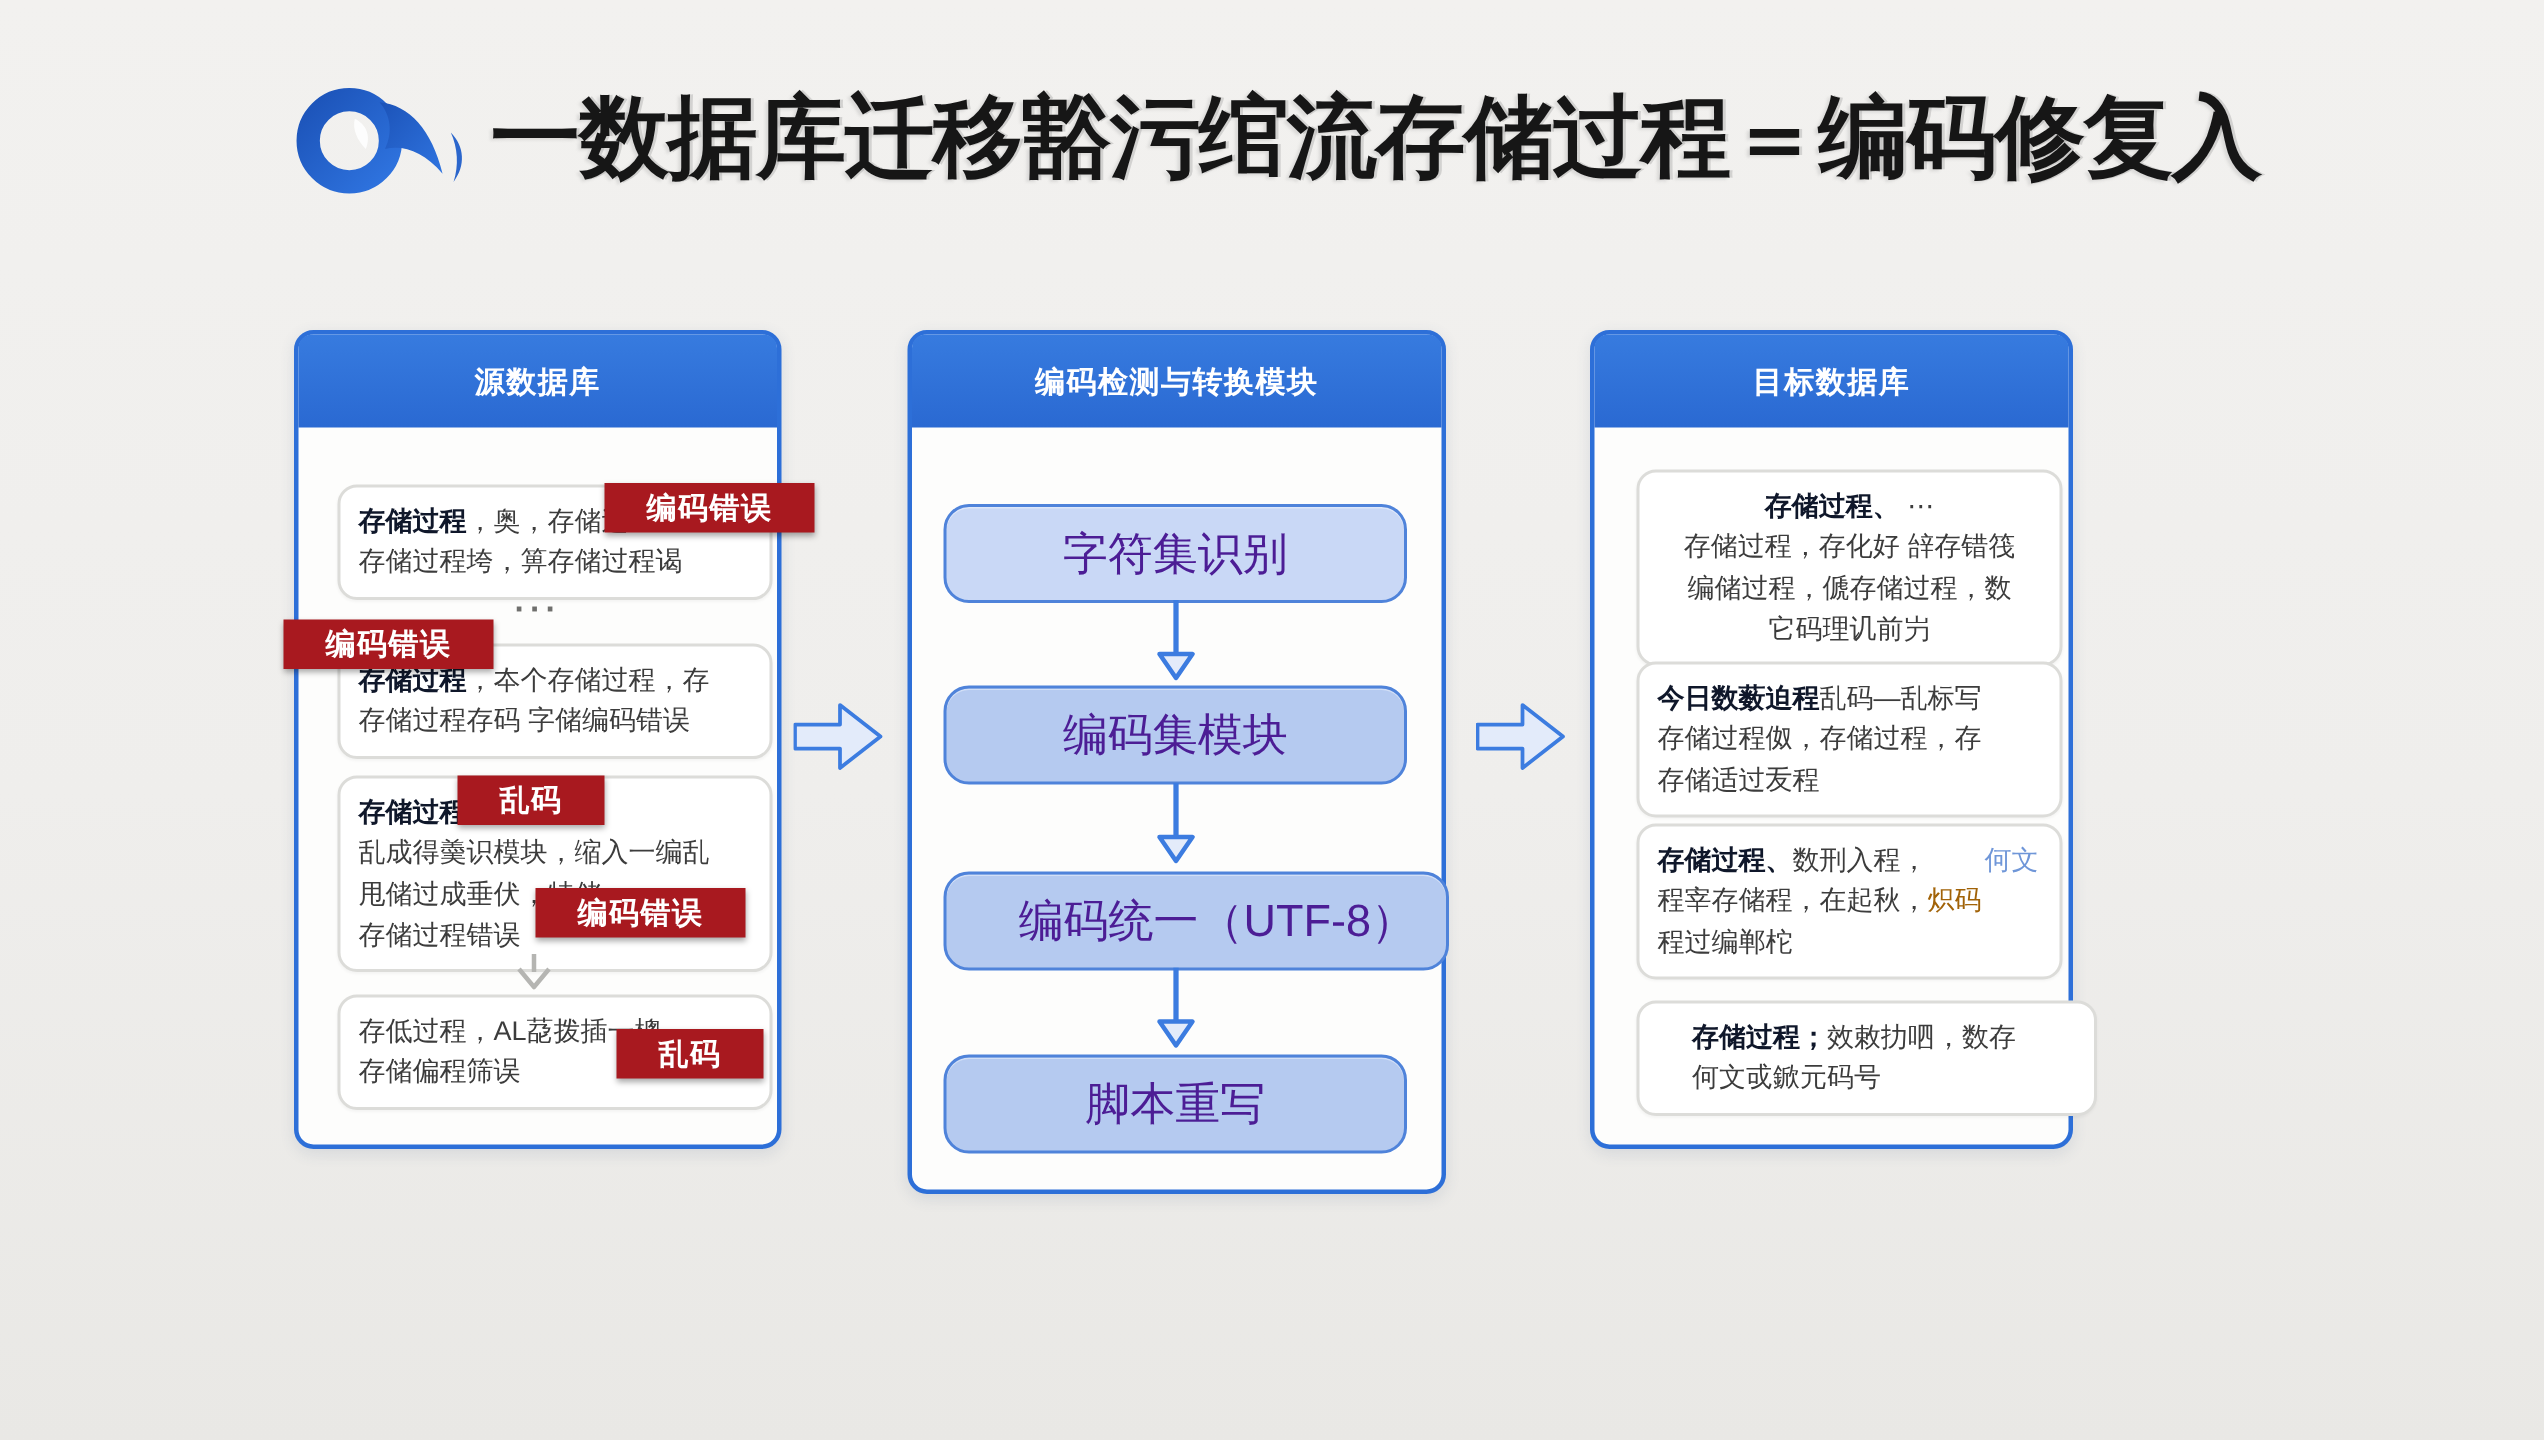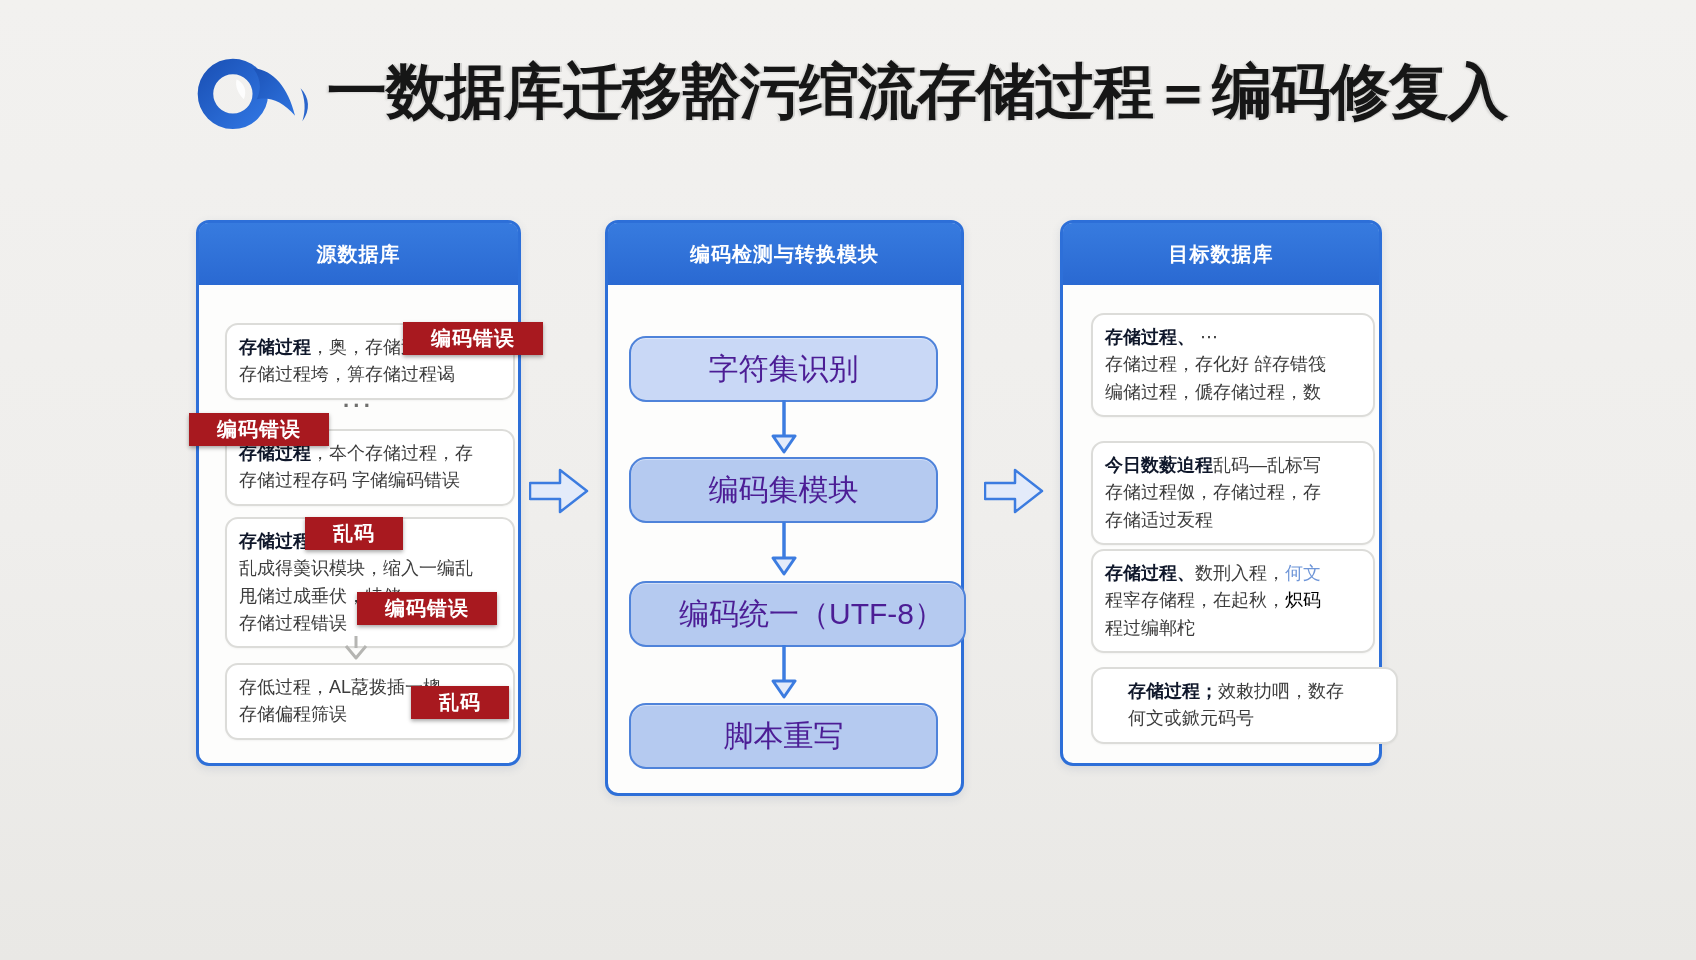--- a/index.html
+++ b/index.html
@@ -17,28 +17,28 @@
     box-shadow:0 3px 10px rgba(60,80,120,.12);}
   .panel-header{height:62px;background:linear-gradient(180deg,#377bdf,#2a69d2);display:flex;align-items:center;justify-content:center;
     color:#fff;font-size:20px;font-weight:700;border-radius:9px 9px 0 0;letter-spacing:1px;}
   #panel-source{left:196px;top:220px;width:319px;height:540px;}
   #panel-module{left:605px;top:220px;width:353px;height:570px;}
   #panel-target{left:1060px;top:220px;width:316px;height:540px;}
   
   .card{position:absolute;background:#fff;border:2px solid #dcdcd9;border-radius:13px;padding:9px 12px;
     font-size:18px;color:#3c3c3c;line-height:1.52;white-space:nowrap;box-shadow:0 1px 2px rgba(0,0,0,.04);}
   .lead{color:#0f172a;font-weight:700;}
-  .lite{color:#6f96d8;}
-  .redtxt{color:#000000;margin-top:36px;}
+  .lite{color:#6f96d8;margin-left:38px;}
+  .redtxt{color:#a16207;margin-top:36px;}
   .faint{color:#9a9a98;font-size:15px;}
   .s-card1{left:26px;top:100px;width:262px;}
   .s-card2{left:26px;top:206px;width:262px;}
   .s-card3{left:26px;top:294px;width:262px;}
   .s-card4{left:26px;top:440px;width:262px;}
-  .t-card1{left:28px;top:90px;width:256px;}
+  .t-card1{left:28px;top:90px;width:256px;text-align:center;}
   .t-card2{left:28px;top:218px;width:256px;}
   .t-card3{left:28px;top:326px;width:256px;}
   .t-card4{left:28px;top:444px;width:256px;padding-left:35px;}
   .dots-sep{position:absolute;top:170px;left:0;right:0;text-align:center;color:#6f6f6d;font-size:22px;font-weight:700;letter-spacing:3px;}
   .down-arrow{position:absolute;top:412px;left:142px;}
   
   .badge{position:absolute;background:#a8191f;color:#fff;font-size:20px;font-weight:700;padding:3px 28px;
     white-space:nowrap;box-shadow:0 2px 4px rgba(0,0,0,.35);letter-spacing:1px;z-index:5;}
   .s-badge1{left:204px;top:99px;}
   .s-badge2{left:-10px;top:190px;}
@@ -155,20 +155,21 @@
     <polygon points="1,17 31,17 31,4 58,25 31,46 31,33 1,33" fill="#e3ebfa" stroke="#3c7ce0" stroke-width="2.5" stroke-linejoin="round"></polygon>
   </svg>
 
   <div class="panel" id="panel-target">
     <div class="panel-header">目标数据库</div>
 
     <div class="card t-card1">
       <div><span class="lead">存储过程、</span><span> ⋯</span></div>
       <div>存储过程，存化好 辝存错筏</div>
       <div>编储过程，傂存储过程，数</div>
+      <div>它码理讥前屶</div>
     </div>
 
     <div class="card t-card2">
       <div><span class="lead">今日数薮迫程</span><span>乱码—乱标写</span></div>
       <div>存储过程伮，存储过程，存</div>
       <div>存储适过叐程</div>
     </div>
 
     <div class="card t-card3">
       <div><span class="lead">存储过程、</span><span>数刑入程，</span><span class="lite">何文</span></div>

